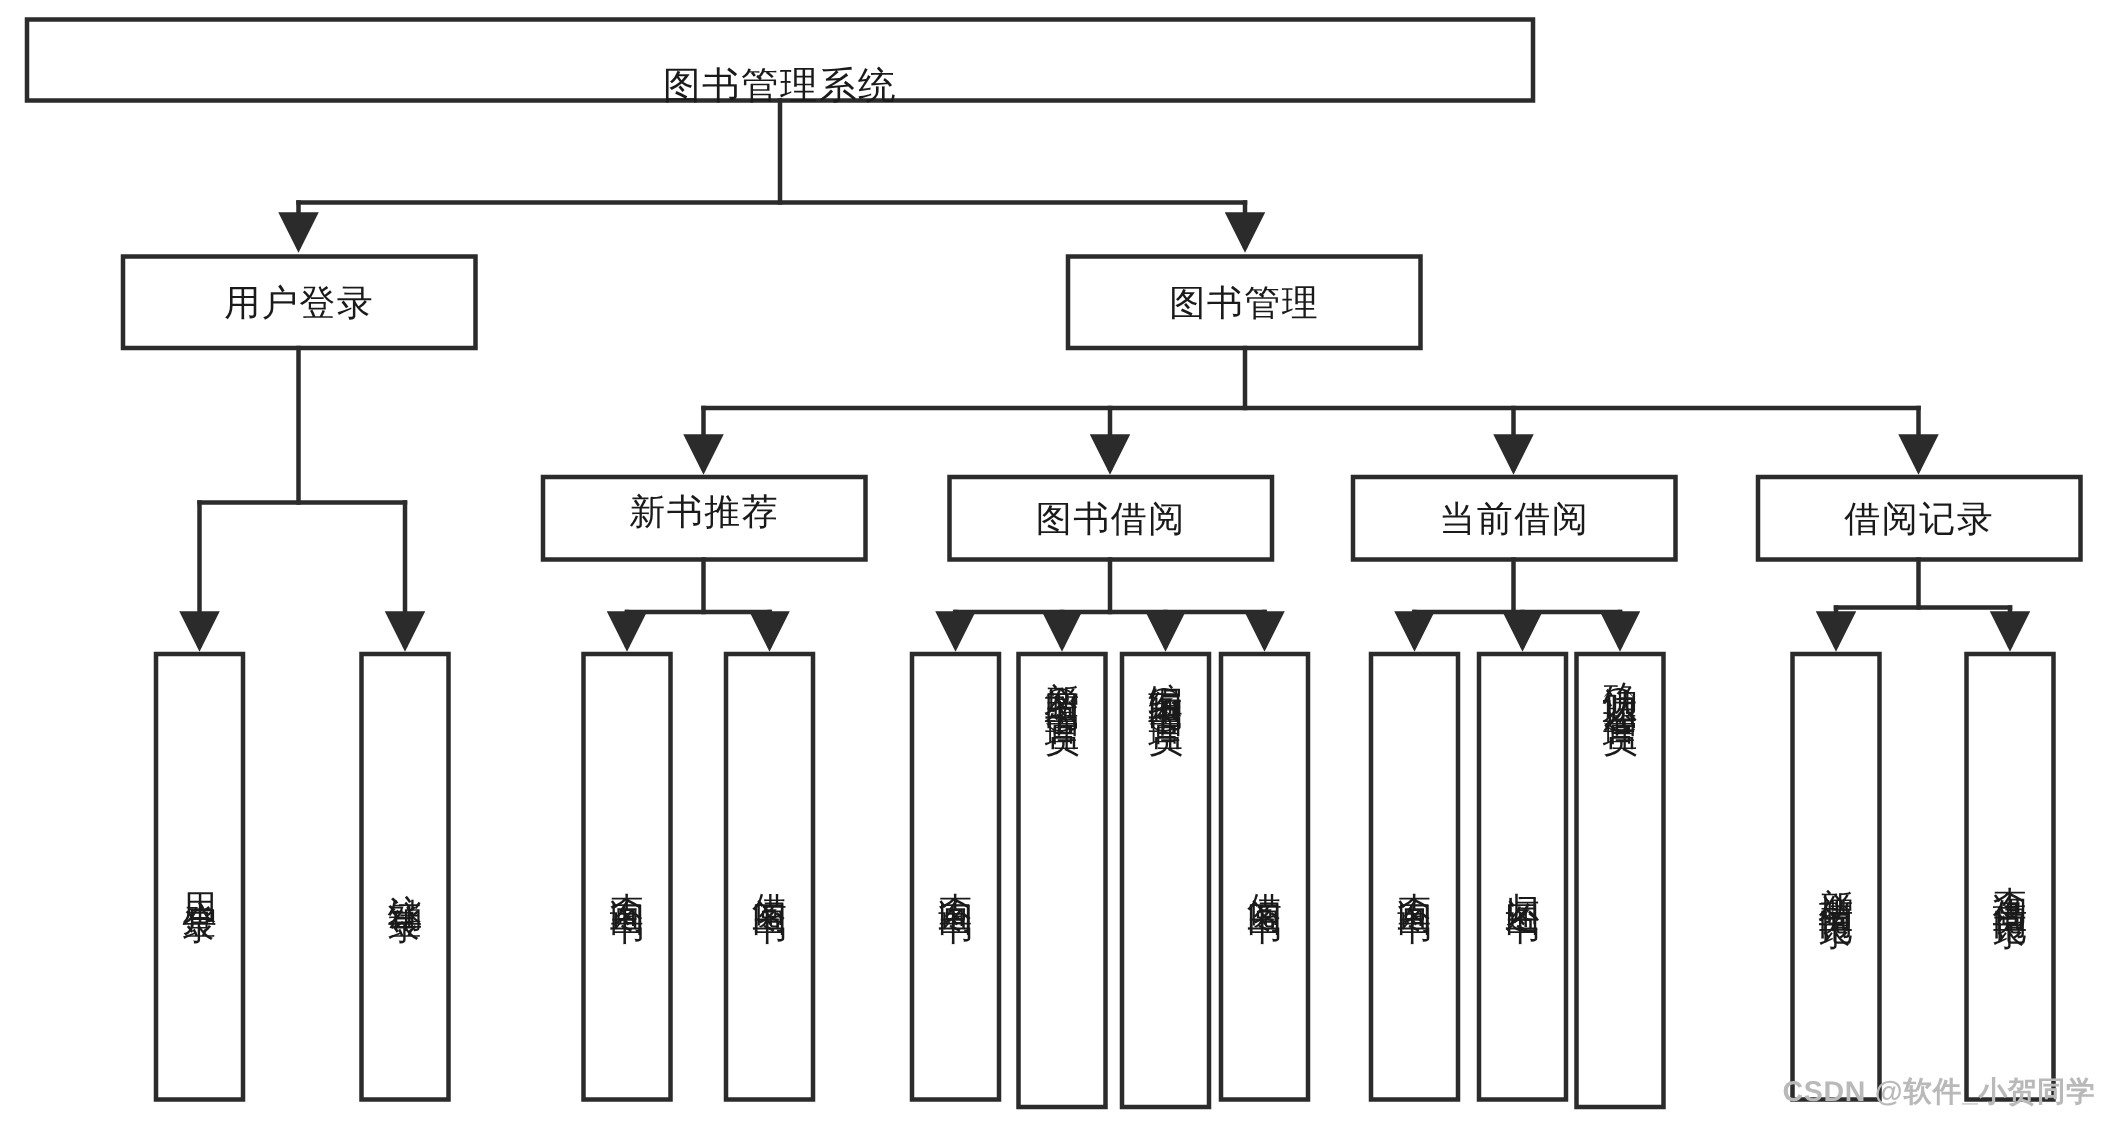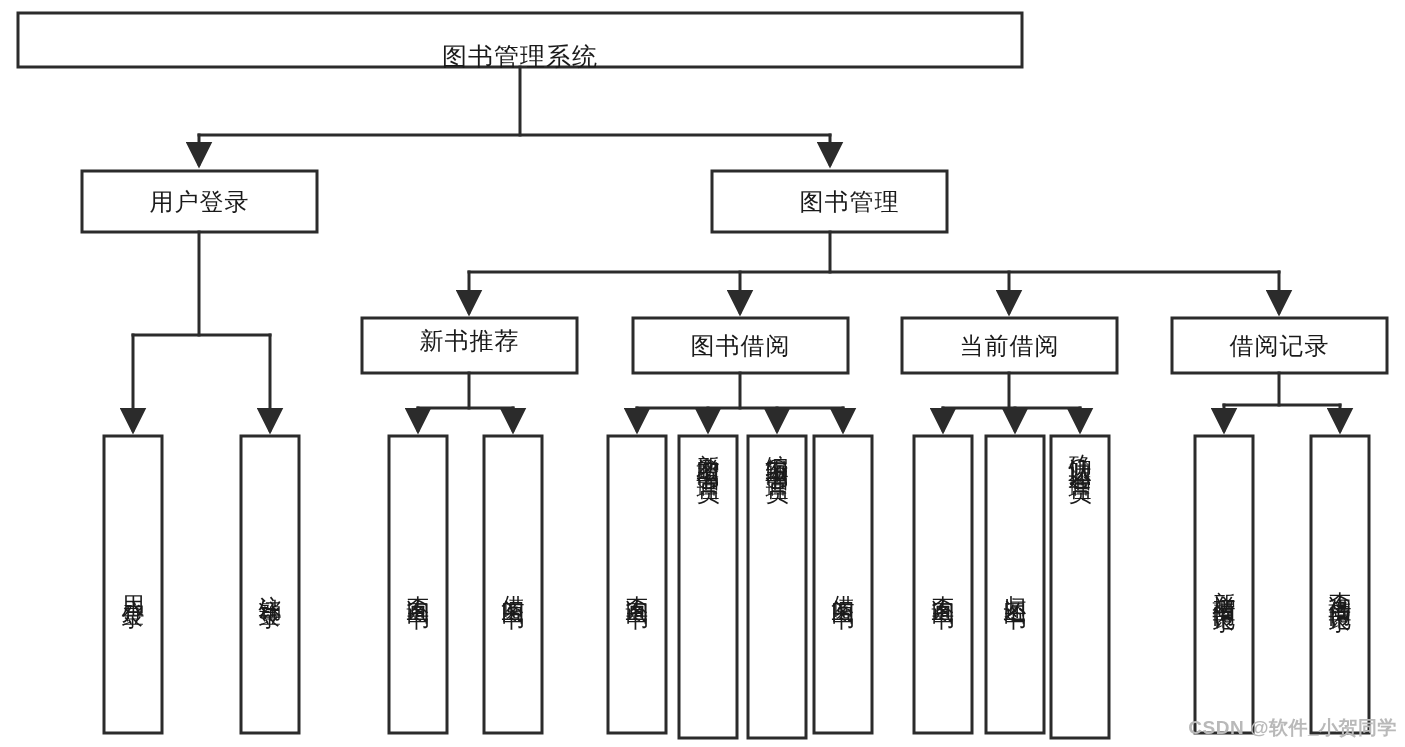--- a/index.html
+++ b/index.html
@@ -170,21 +170,21 @@
   </svg>
 
   <div class="hlabel-wrap" style="left:18px; top:13px; width:1004px; height:54px;margin-top:16px;">
     <span class="hlabel-text title-text">图书管理系统</span>
   </div>
 
   <div class="hlabel-wrap" style="left:82px; top:171px; width:235px; height:61px;">
     <span class="hlabel-text">用户登录</span>
   </div>
 
-  <div class="hlabel-wrap" style="left:732px; top:171px; width:235px; height:61px;">
+  <div class="hlabel-wrap" style="left:712px; top:171px; width:235px; height:61px;">
     <span class="hlabel-text">图书管理</span>
   </div>
 
   <div class="hlabel-wrap" style="left:362px; top:318px; width:215px; height:45px;">
     <span class="hlabel-text">新书推荐</span>
   </div>
 
   <div class="hlabel-wrap" style="left:633px; top:318px; width:215px; height:55px;text-align:center;">
     <span class="hlabel-text">图书借阅</span>
   </div>

